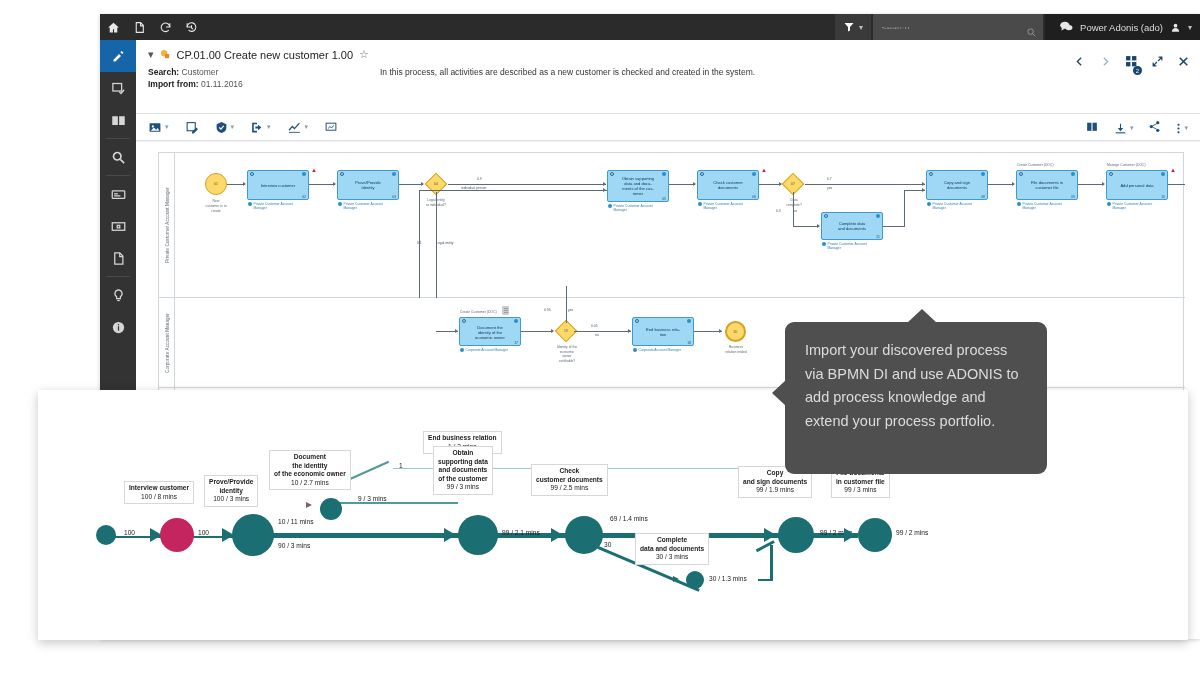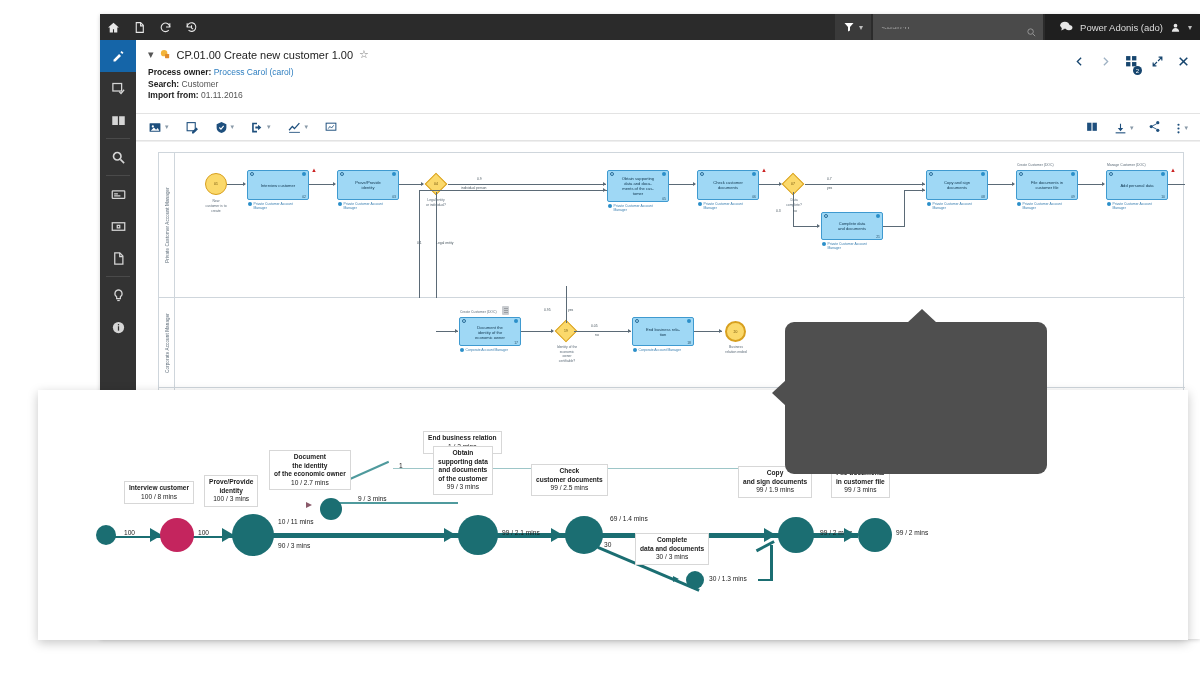--- a/index.html
+++ b/index.html
@@ -389,31 +389,28 @@
           <svg width="11" height="11" viewBox="0 0 24 24">
             <circle cx="9" cy="9" r="7" fill="#f3b43a"></circle>
               <rect x="11" y="11" width="9" height="9" rx="1" fill="#e08a2b"></rect>
           </svg>
           <span class="doc-title">CP.01.00 Create new customer 1.00</span>
           <span class="star">☆</span>
         </div>
 
         <div class="meta-block">
           <div class="meta-line">
-            <b>Process owner:</b>
-            <span class="meta-link">Process Carol (carol)</span>
-          </div>
-          <div class="meta-line">
             <b>Search:</b>
             <span class="meta-val">Customer</span>
           </div>
           <div class="meta-line">
             <b>Import from:</b>
             <span class="meta-val">01.11.2016</span>
           </div>
+          <div class="desc">In this process, all activities are described as a new customer is checked and created in the system.</div>
         </div>
 
         <div class="hdr-actions">
           <span class="ha">
             <svg width="13" height="13" viewBox="0 0 24 24" fill="none" stroke="currentColor" stroke-width="2.4">
                 <path d="M15 5l-7 7 7 7"></path>
               </svg>
           </span>
           <span class="ha">
             <svg width="13" height="13" viewBox="0 0 24 24" fill="none" stroke="#9fb2c4" stroke-width="2.4">
@@ -824,15 +821,16 @@
         <span class="n1">File documents<br>in customer file</span>
         <span class="n2">99 / 3 mins</span>
       </div>
       <div class="pm-flowlbl" style="left:858px; top:139px;">99 / 2 mins</div>
     </div>
   </div>
 
   <div class="callout">
     <div class="tail-t"></div>
     <div class="tail-l"></div>
+    <span>Import your discovered process via BPMN DI and use ADONIS to add process knowledge and extend your process portfolio.</span>
   </div>
 
 </div>
 
 </body></html>

